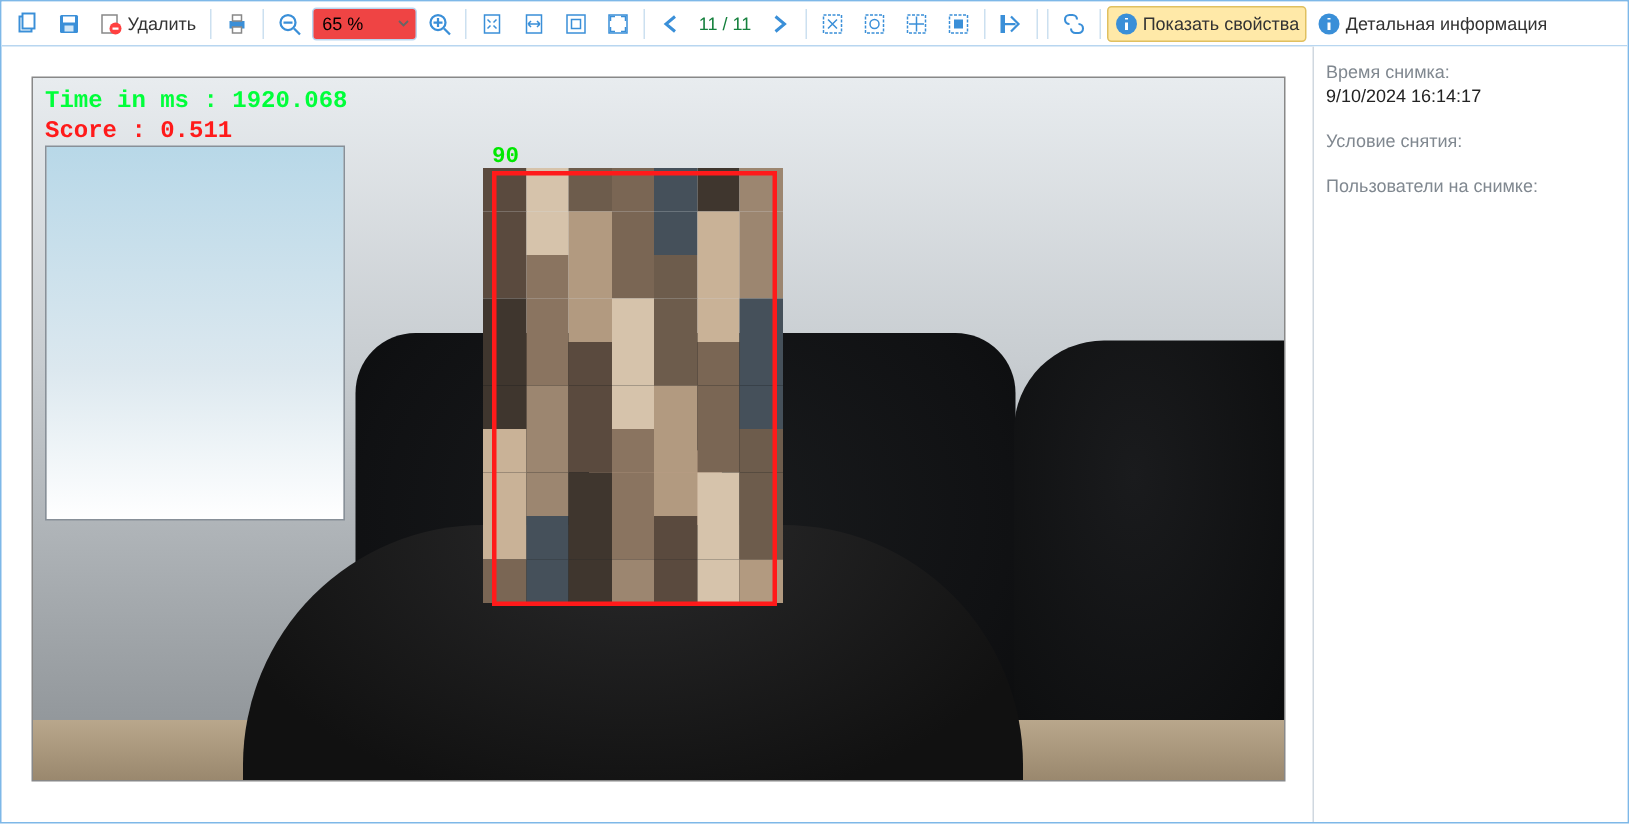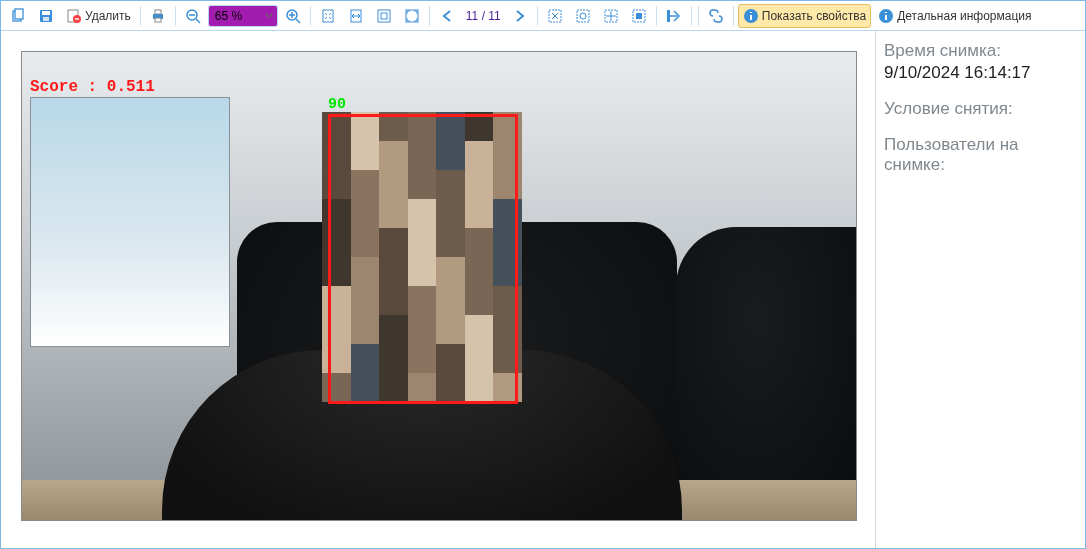--- a/index.html
+++ b/index.html
@@ -47,30 +47,30 @@
     }
     .zoom-select {
       height: 22px;
       width: 70px;
       border: 1px solid #b8d6f0;
       border-radius: 3px;
       display: flex;
       align-items: center;
       justify-content: space-between;
       padding: 0 4px 0 6px;
-      background: #a21caf;
+      background: #ef4444;
     }
     .page-nav {
       display: flex;
       align-items: center;
       gap: 2px;
     }
     .page-display {
       padding: 0 4px;
-      color: #4c1d95;
+      color: #15803d;
     }
     .icon16 { width: 16px; height: 16px; display: block; }
     .content {
       display: flex;
       height: calc(100% - 30px);
     }
     .viewer {
       flex: 1;
       padding: 20px;
       overflow: hidden;
@@ -128,21 +128,21 @@
       font-size:16px;
       font-weight:bold;
     }
     .overlay-time { top:6px; color:#00ff3a; }
     .overlay-score { top:26px; color:#ff1a1a; }
     .side-panel {
       width: 210px;
       border-left: 1px solid #d0d8e0;
       background:#fff;
       padding: 10px 8px;
-      font-size: 17px;
+      font-size: 12px;
       color:#333;
     }
     .sp-section { margin-bottom:16px; }
     .sp-label { color:#808890; margin-bottom:2px; }
     .sp-value { color:#222; }
     .sp-user {
       display:flex; gap:6px; align-items:flex-start;
       margin-top:4px;
     }
     .sp-user-text { line-height:1.3; }
@@ -379,20 +379,21 @@
             <div style="background: rgb(156, 134, 112);"></div>
             <div style="background: rgb(90, 74, 62);"></div>
             <div style="background: rgb(214, 195, 171);"></div>
             <div style="background: rgb(178, 154, 128);"></div>
           </div>
       </div>
 
       <div class="face-box" style="left:306px; top:62px; width:190px; height:290px;"></div>
       <div class="face-label" style="left:306px; top:44px;">90</div>
 
+      <div class="overlay-text overlay-time">Time in ms : 1920.068</div>
       <div class="overlay-text overlay-score">Score : 0.511</div>
     </div>
   </div>
 
   <div class="side-panel">
     <div class="sp-section">
       <div class="sp-label">Время снимка:</div>
       <div class="sp-value">9/10/2024  16:14:17</div>
     </div>
     <div class="sp-section">

